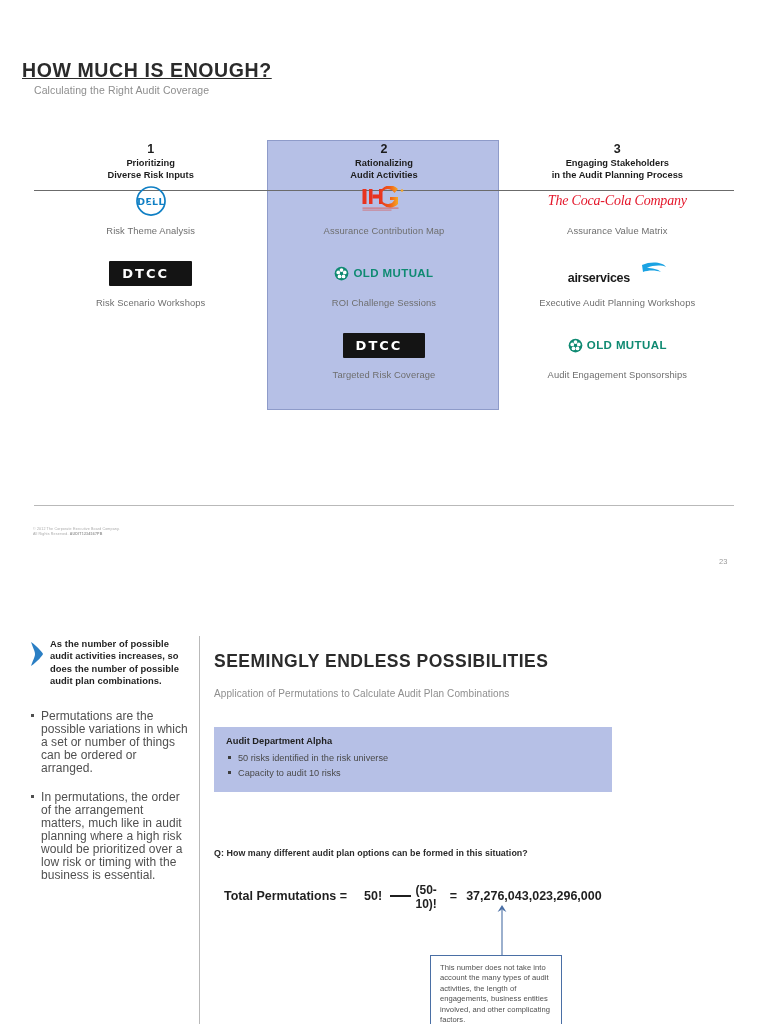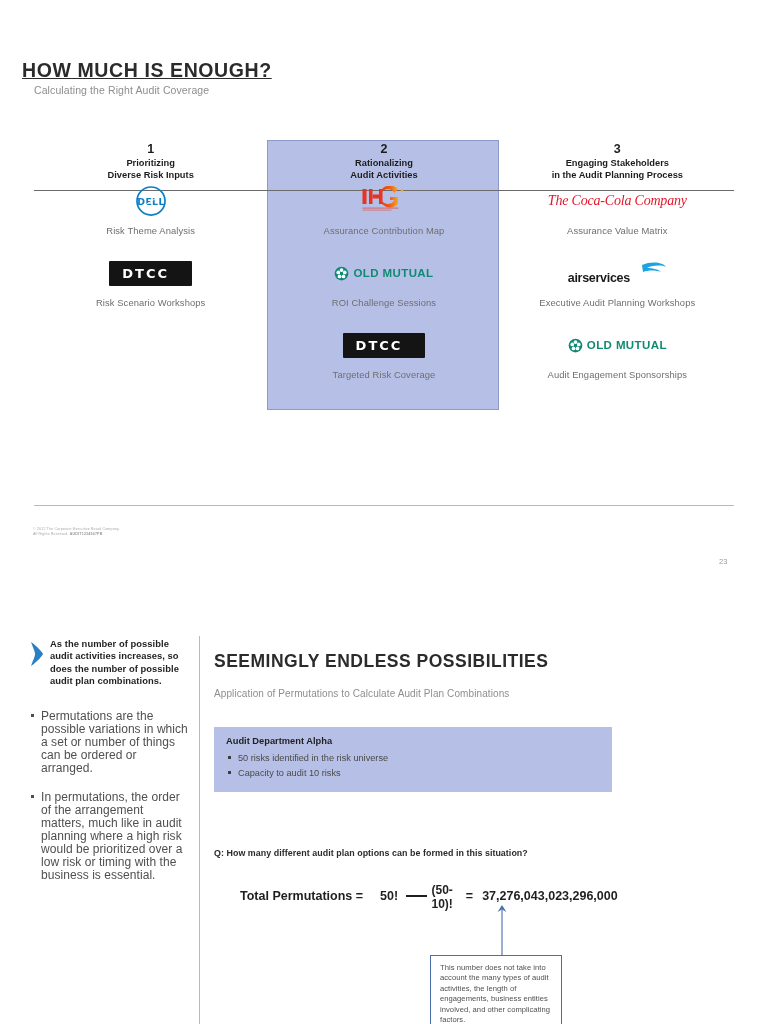--- a/index.html
+++ b/index.html
@@ -149,21 +149,21 @@
     content: ""; position: absolute; left: 2px; top: 5.5px;
     width: 3.4px; height: 3.4px; background: #3d3d3d;
   }
 
   .q-line {
     margin-top: 56px; font-size: 8.9px; font-weight: 700;
     color: #2b2b2b; letter-spacing: 0.05px;
   }
 
   .formula {
-    margin-top: 24px; margin-left: 26px;
+    margin-top: 24px; margin-left: 10px;
     display: flex; align-items: center; gap: 9px;
     font-size: 12.5px; font-weight: 700; color: #1f1f1f;
   }
   .frac { display: inline-flex; flex-direction: row; align-items: center; }
   .frac .num { font-size: 12.5px; font-weight: 700; padding: 0 8px 1px 8px; }
   .frac .bar { width: 100%; height: 1.4px; background: #1f1f1f; }
   .frac .den { font-size: 12px; font-weight: 700; padding: 1px 4px 0 4px; }
 
   .arrow-wrap { position: absolute; left: 281px; top: 268px; }
   .note-box {

